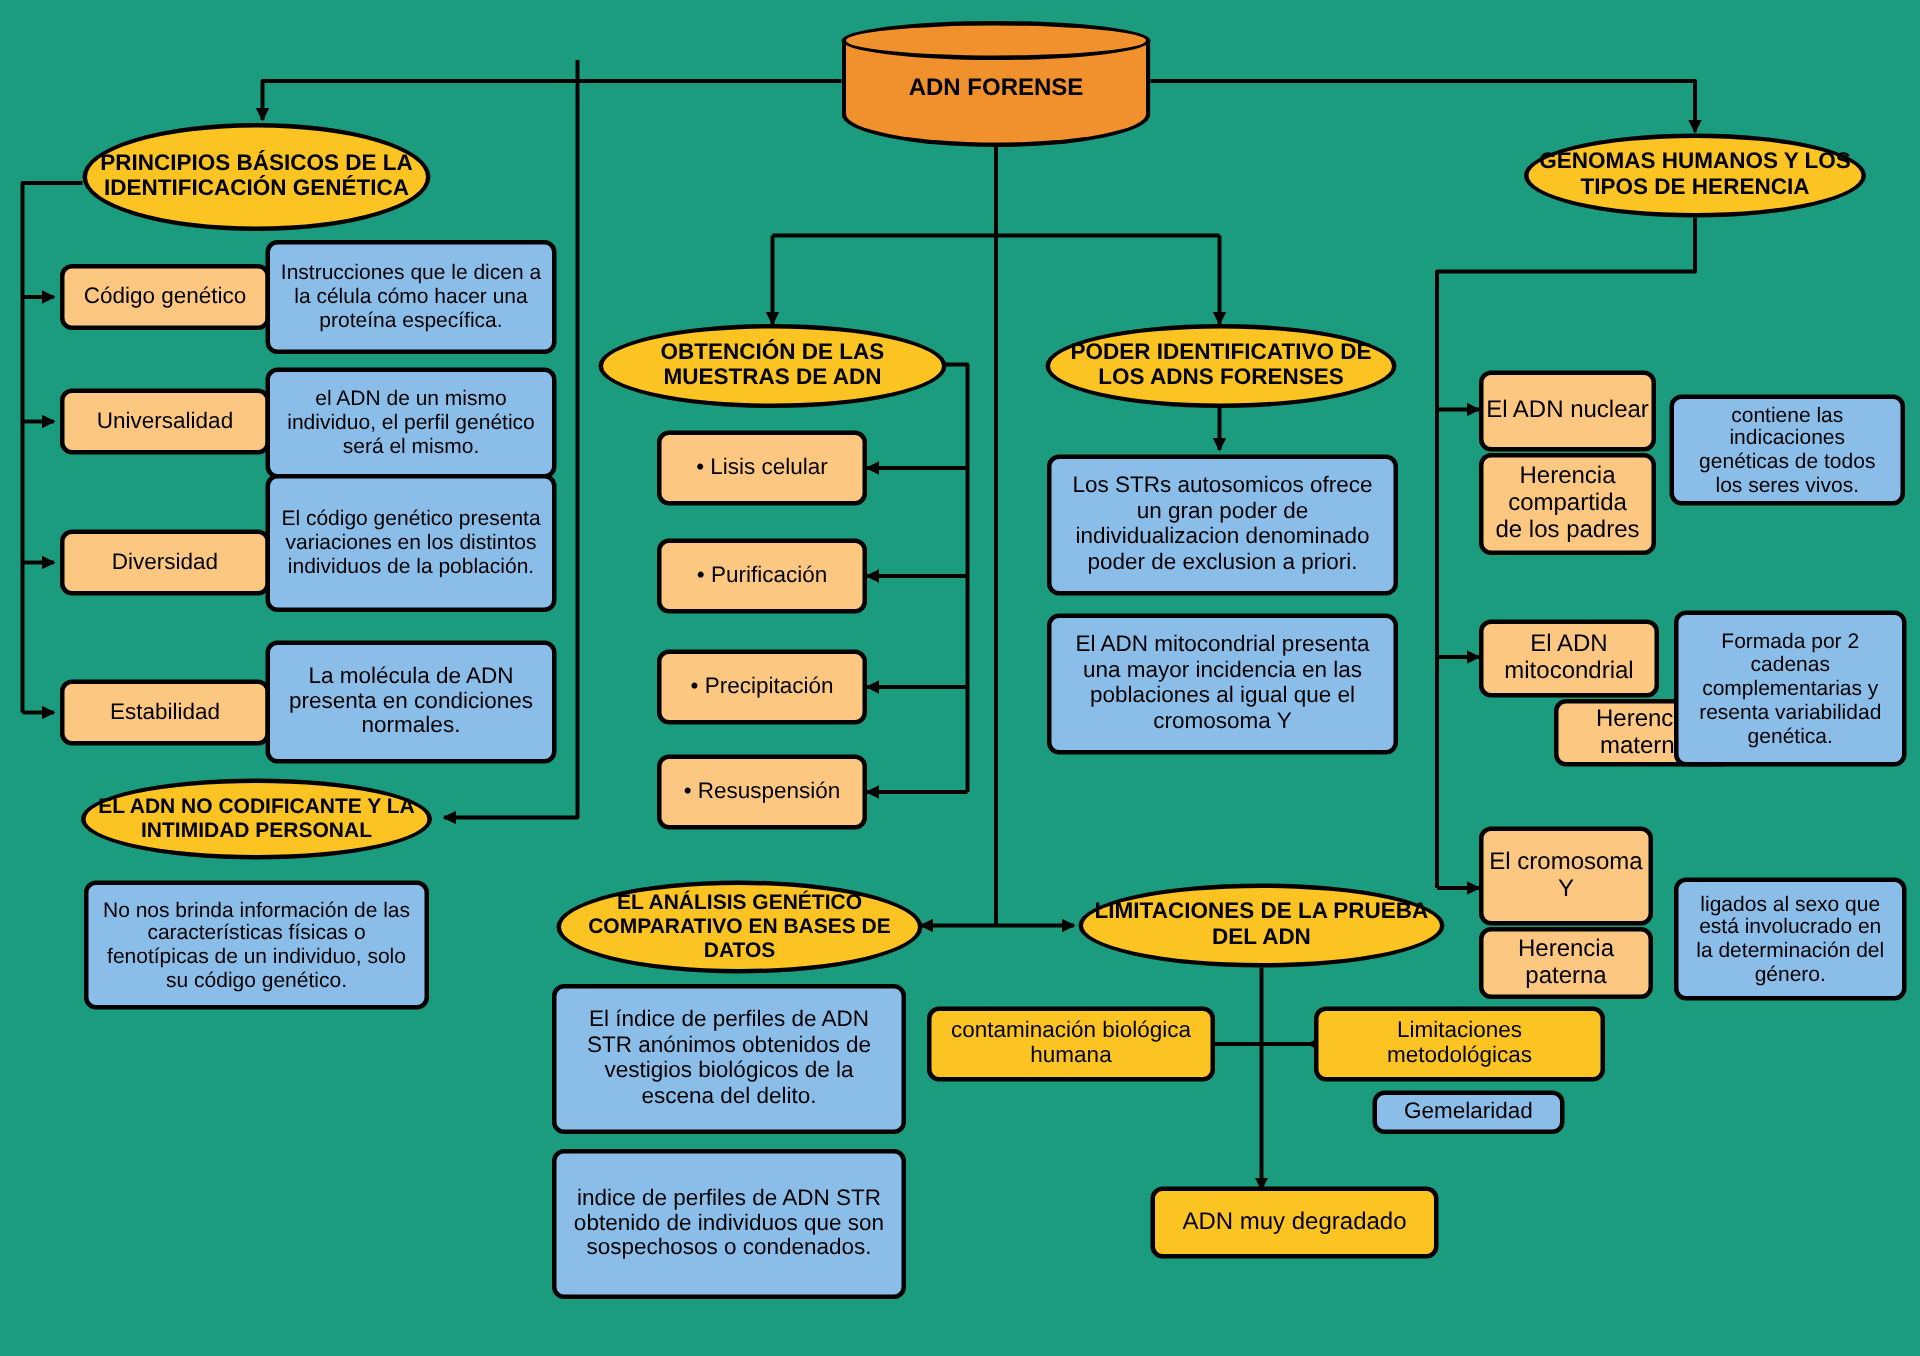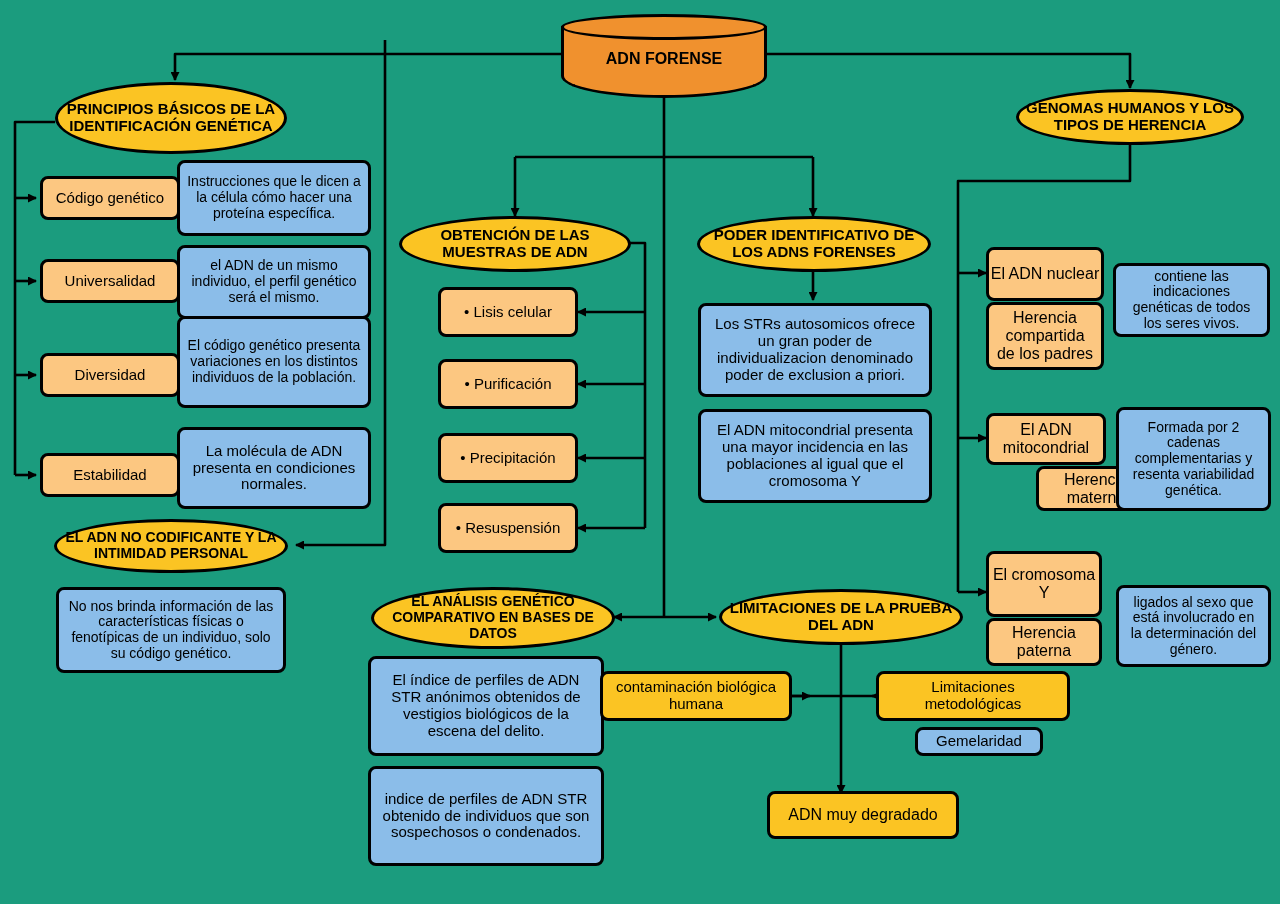--- a/index.html
+++ b/index.html
@@ -147,18 +147,18 @@
   <div class="node rect lorange bold f12 pad" style="left:986px;top:618px;width:116px;height:48px;">Herencia paterna</div>
   <div class="node rect blue f14 pad" style="left:1116px;top:585px;width:155px;height:82px;">ligados al sexo que está involucrado en la determinación del género.</div>
 
   <div class="node ell yellow cap f14 pad" style="left:371px;top:587px;width:244px;height:62px;">EL ANÁLISIS GENÉTICO COMPARATIVO EN BASES DE DATOS</div>
 
   <div class="node rect blue f15 pad" style="left:368px;top:656px;width:236px;height:100px;">El índice de perfiles de ADN STR anónimos obtenidos de vestigios biológicos de la escena del delito.</div>
   <div class="node rect blue f15 pad" style="left:368px;top:766px;width:236px;height:100px;">indice de perfiles de ADN STR obtenido de individuos que son sospechosos o condenados.</div>
 
   <div class="node ell yellow cap f15 pad" style="left:719px;top:589px;width:244px;height:56px;">LIMITACIONES DE LA PRUEBA DEL ADN</div>
 
-  <div class="node rect yellow bold f15 pad" style="left:600px;top:671px;width:192px;height:50px;">contaminación biológica humana</div>
+  <div class="node rect yellow bold f15 pad" style="left:618px;top:671px;width:192px;height:50px;">contaminación biológica humana</div>
   <div class="node rect yellow bold f15 pad" style="left:876px;top:671px;width:194px;height:50px;">Limitaciones metodológicas</div>
   <div class="node rect blue f15 pad" style="left:915px;top:727px;width:128px;height:29px;">Gemelaridad</div>
   <div class="node rect yellow bold f16 pad" style="left:767px;top:791px;width:192px;height:48px;">ADN muy degradado</div>
 
 </div>
 
 </body></html>

